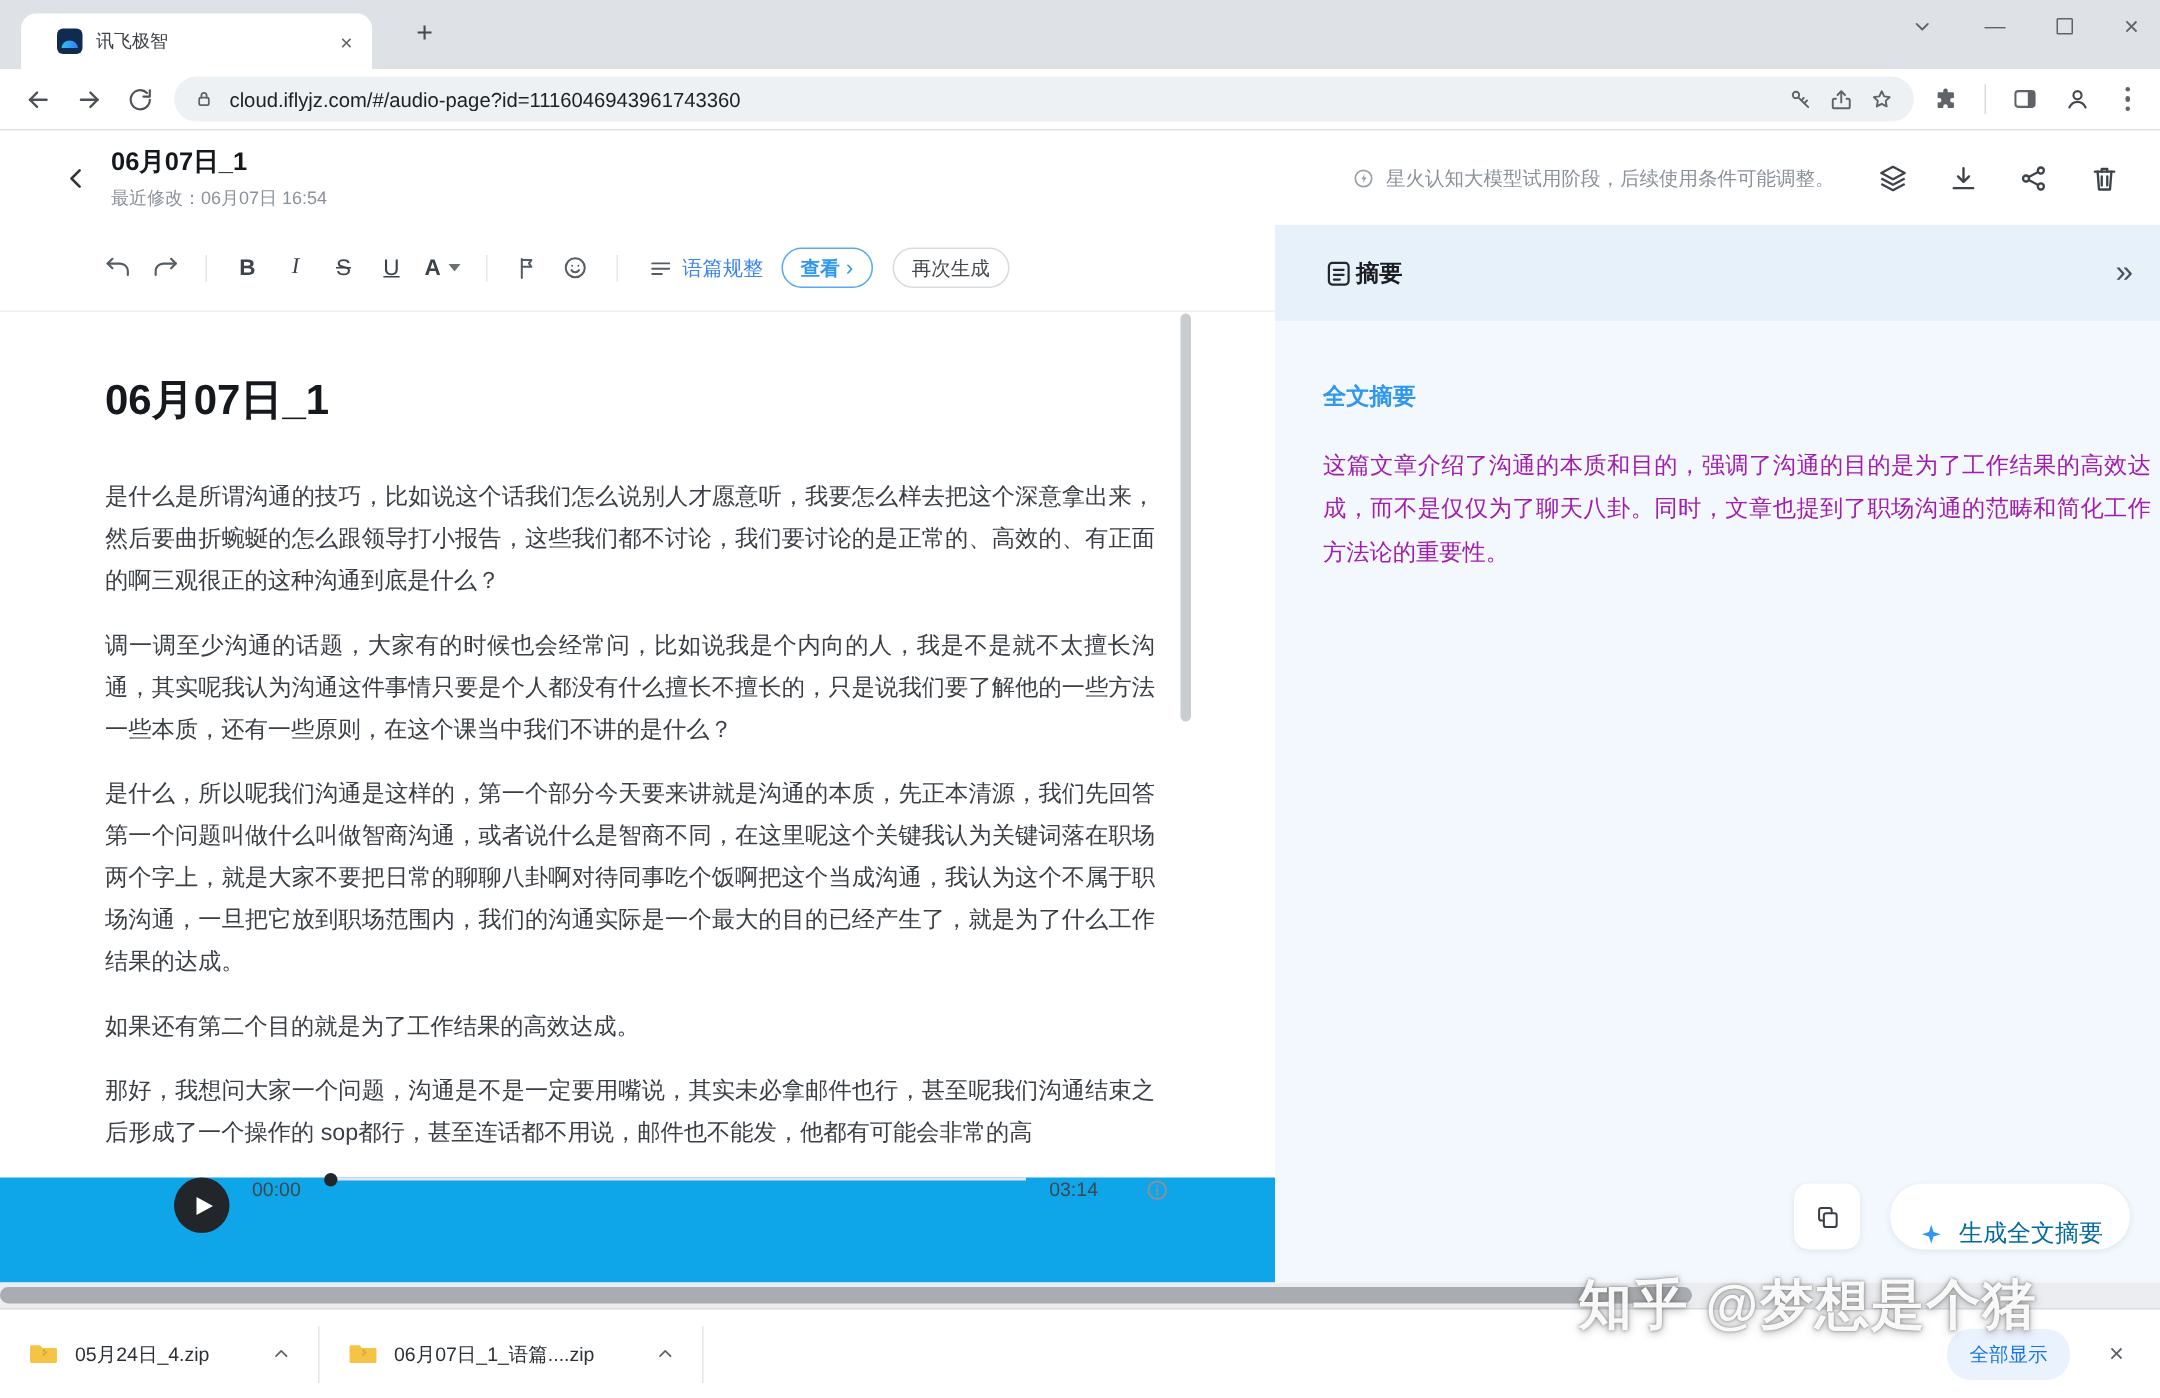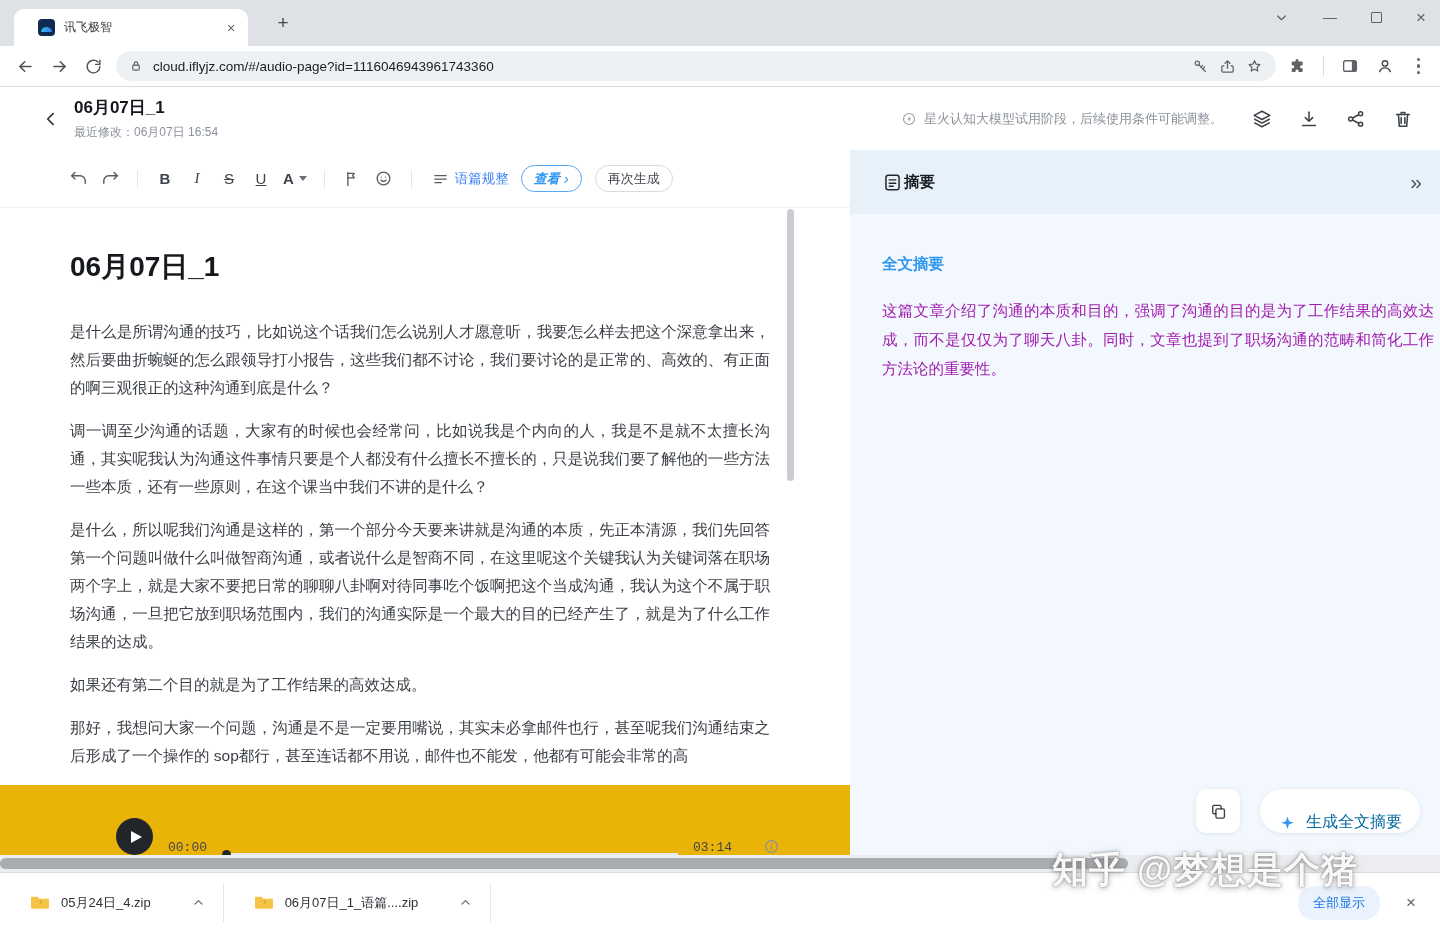--- a/index.html
+++ b/index.html
@@ -46,33 +46,33 @@
   .etoolbar { height:57px; display:flex; align-items:center; padding-left:62px; color:#3d4349; }
   .tbtn { min-width:32px; height:30px; display:flex; align-items:center; justify-content:center; border-radius:5px; color:#3d4349; font-size:15px; }
   .tdiv { width:1px; height:18px; background:#e4e7ea; margin:0 11px; }
   .b-b { font-weight:700; }
   .b-i { font-style:italic; font-family:"Liberation Serif","DejaVu Serif",serif; }
   .b-s { text-decoration:line-through; }
   .b-u { text-decoration:underline; }
   .b-a { font-weight:700; display:flex; align-items:center; gap:5px; padding:0 6px; }
   .caret { width:0; height:0; border-left:4px solid transparent; border-right:4px solid transparent; border-top:5px solid #6b7177; }
   .pill { height:27px; border-radius:15px; display:flex; align-items:center; gap:4px; padding:0 12px; font-size:13px; background:#fff; }
-  .pill-view { border:1px solid #57a8f2; color:#2f97ef; margin-left:12px; font-weight:700;font-style:italic; }
+  .pill-view { border:1px solid #57a8f2; color:#2f97ef; margin-left:12px; font-weight:700; }
   .pill-view .arr { font-size:15px; font-weight:400; }
   .pill-regen { border:1px solid #d7dade; color:#43484e; margin-left:13px; }
   .discourse { display:flex; align-items:flex-end; gap:6px; font-size:13.5px; color:#3b82f6; margin-left:9px; }
 
   .docwrap { position:absolute; top:57px; left:0; width:850px; height:578px; border-top:1px solid #eef0f2; overflow:hidden; }
   .doc { padding:26px 80px 0 70px; }
   .doc-title { font-size:28px; font-weight:700; color:#15181c; margin:14px 0 32px; }
   .doc p { font-size:15.5px; line-height:28px; color:#3a3f45; text-align:justify; margin-bottom:15px; }
   .vsb { position:absolute; top:1px; left:787px; width:7px; height:576px; }
   .vsb .thumb { width:7px; height:272px; border-radius:4px; background:#c9ccd1; }
 
-  .player { position:absolute; left:0; bottom:0; width:850px; height:70px; background:#eab308; display:flex; align-items:flex-end; padding:0 70px 0 116px; gap:15px;font-family:Liberation Mono, monospace; }
+  .player { position:absolute; left:0; bottom:0; width:850px; height:70px; background:#0ea5e9; display:flex; align-items:flex-start; padding:0 70px 0 116px; gap:15px; }
   .playbtn { width:37px; height:37px; border-radius:50%; background:#22262b; display:flex; align-items:center; justify-content:center; flex:0 0 auto; }
   .tri { width:0; height:0; border-left:11px solid #fff; border-top:6.5px solid transparent; border-bottom:6.5px solid transparent; margin-left:3px; }
   .ptime { font-size:13px; color:#41464c; flex:0 0 auto; }
   .track { flex:1; height:2px; background:#e4e7ea; position:relative; }
   .knob { position:absolute; top:-3.5px; left:0; width:9px; height:9px; border-radius:50%; background:#22262b; }
   .pinfo { margin-left:16px; display:flex; color:#8b9199; }
 
   
   .panel { position:absolute; top:150px; left:850px; width:590px; height:705px; background:#f2f8fd; }
   .panel-hdr { height:64px; background:#e7f1fa; display:flex; align-items:center; padding:0 10px 0 32px; gap:1px; color:#24282d; }
@@ -84,21 +84,21 @@
   .panel-actions { position:absolute; right:20px; bottom:22px; display:flex; align-items:center; gap:20px; }
   .sq-btn { width:44px; height:44px; border-radius:10px; background:#fff; box-shadow:0 1px 4px rgba(30,60,90,.10); display:flex; align-items:center; justify-content:center; color:#3a3f45; }
   .gen-btn { height:44px; border-radius:22px; background:#fff; box-shadow:0 1px 4px rgba(30,60,90,.10); display:flex; align-items:flex-end; gap:9px; padding:0 18px; font-size:16px; color:#0369a1; }
 
   
   .hsb { position:absolute; left:0; top:855px; width:1440px; height:17px; background:#ebedf0; }
   .hsb .thumb { position:absolute; left:0; top:3px; width:1128px; height:11px; border-radius:6px; background:#a9acb1; }
 
   
   .dlbar { position:absolute; left:0; top:872px; width:1440px; height:60px; background:#fff; border-top:1px solid #dadce0; display:flex; align-items:center; }
-  .dl-item { display:flex; align-items:center; gap:11px; height:100%; padding:0 12px 0 30px; }
+  .dl-item { display:flex; align-items:center; gap:11px; height:100%; padding:0 12px 0 19px; }
   .dl-name { font-size:13px; color:#2c3136; white-space:nowrap; }
   .dl-caret { padding:4px 6px; margin-left:24px; display:flex; color:#5f6368; }
   .dl-div { width:1px; height:38px; background:#e3e5e8; }
   .dl-right { margin-left:auto; display:flex; align-items:center; gap:20px; padding-right:18px; }
   .show-all { font-size:13px; color:#1a73e8; background:#e9f2fd; border-radius:16px; padding:8px 15px; white-space:nowrap; }
   .dl-close { font-size:17px; color:#5f6368; padding:2px 6px; }
 
   .watermark { position:absolute; left:1052px; top:846px; font-size:36px; font-weight:700; color:rgba(255,255,255,.95);
     text-shadow:0 0 2px rgba(100,100,100,.85), 0 1px 6px rgba(90,90,90,.5); letter-spacing:1px; z-index:60; white-space:nowrap; }
 </style>

